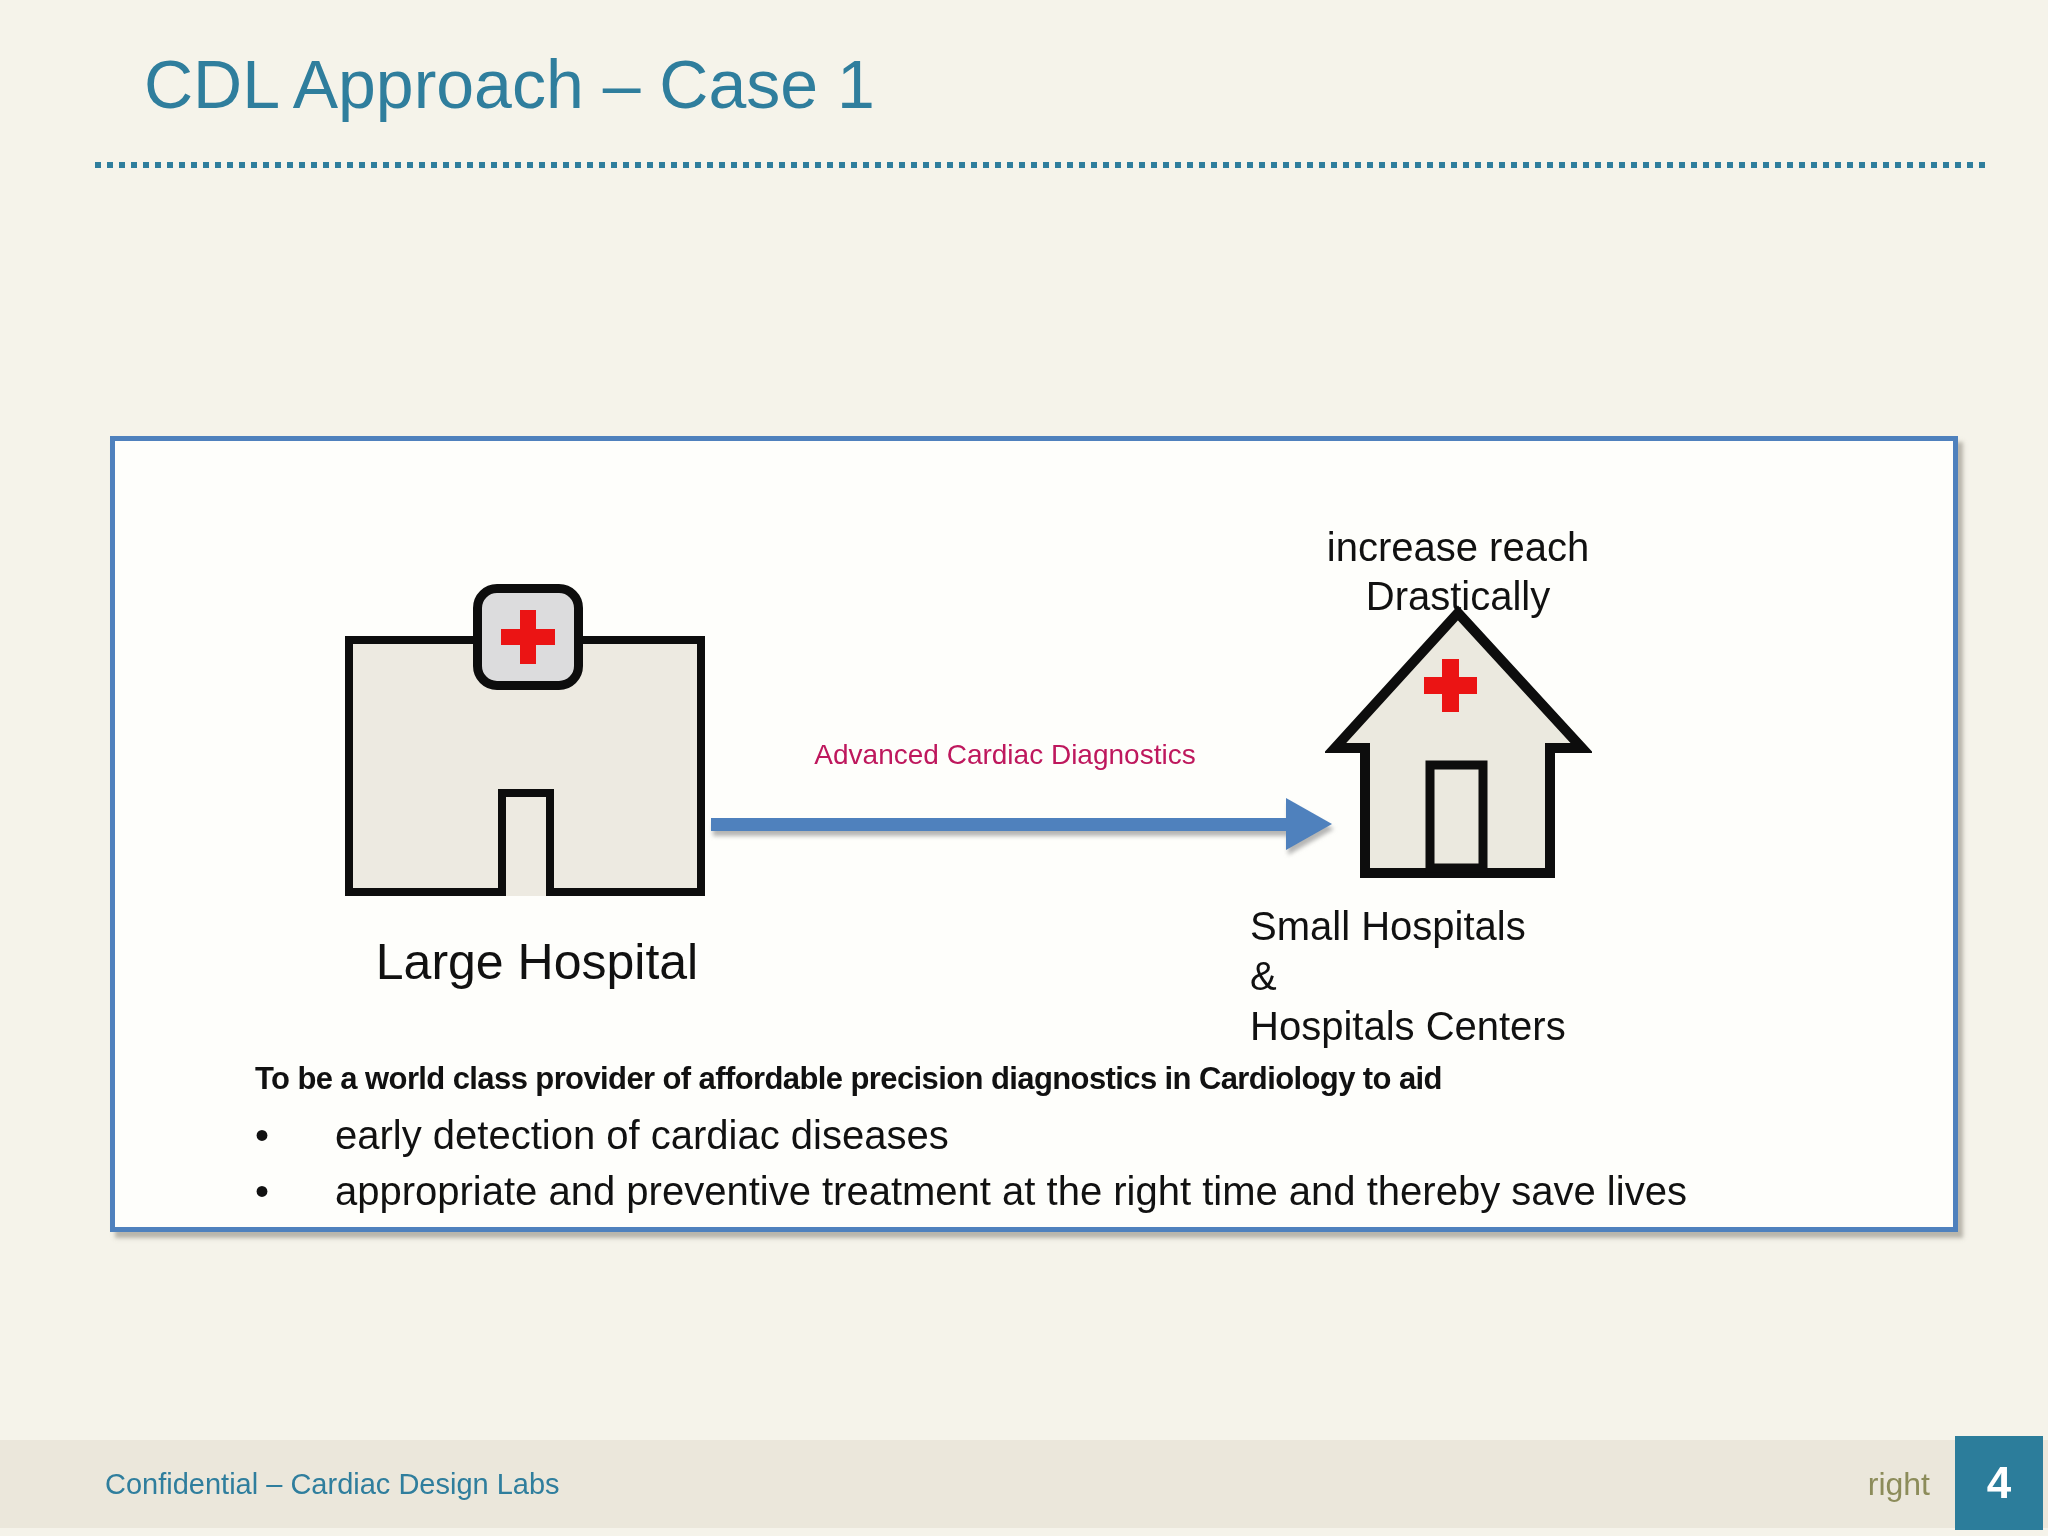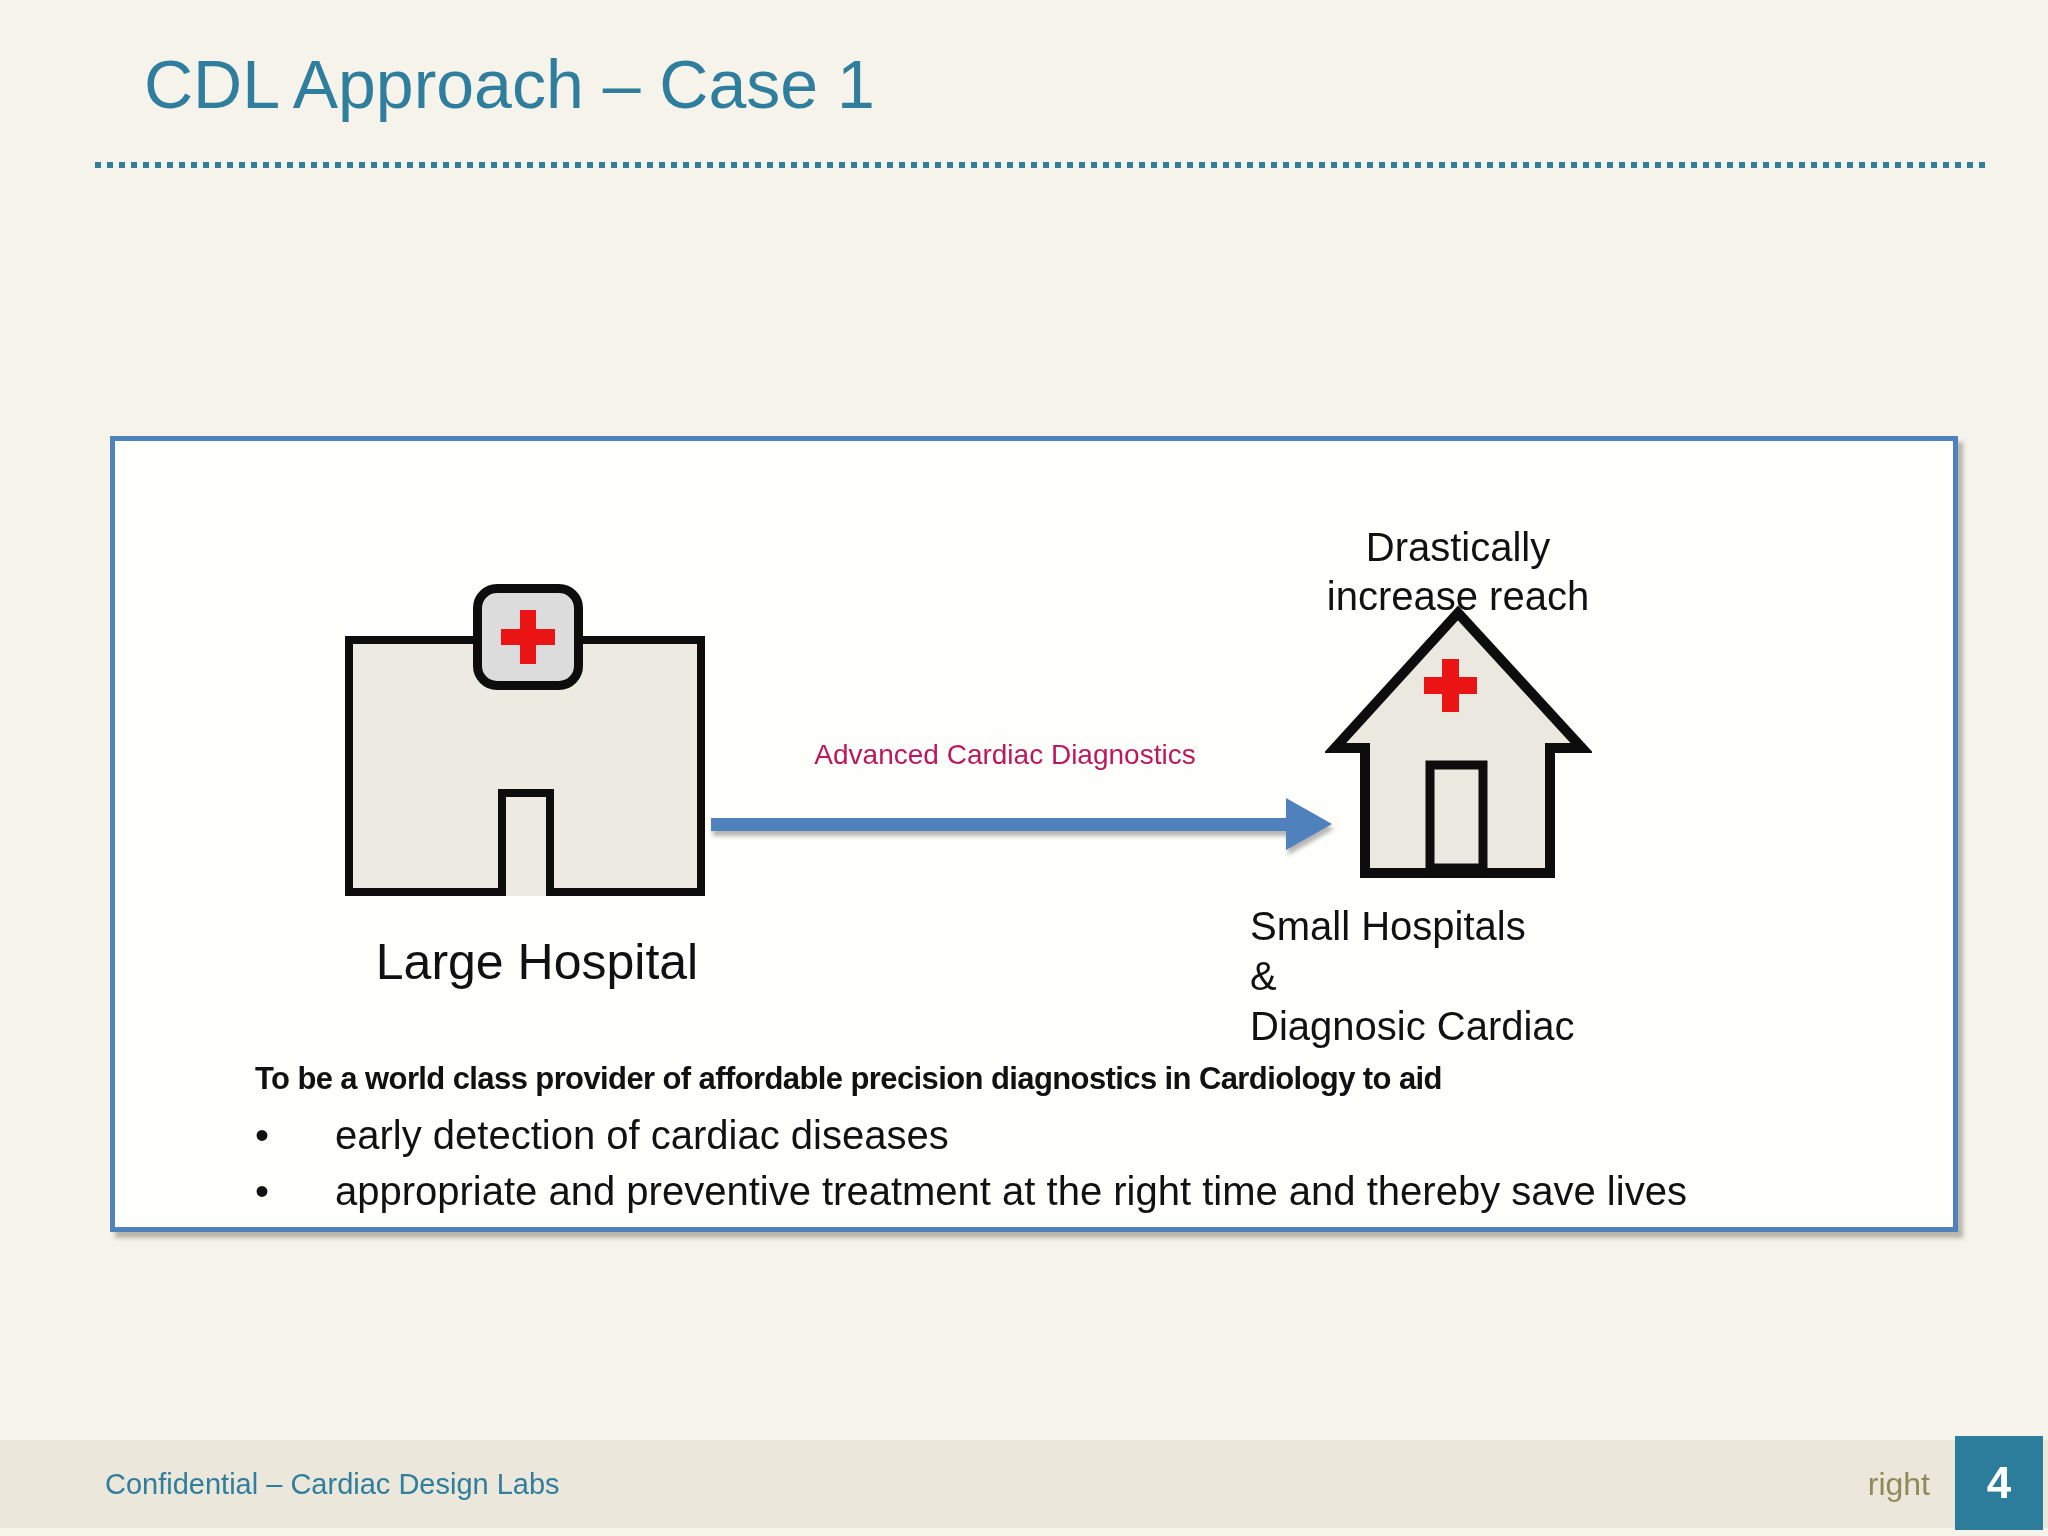--- a/index.html
+++ b/index.html
@@ -130,37 +130,37 @@
     <div class="hospital-door"></div>
     <div class="large-hospital-label">Large Hospital</div>
 
     <div class="arrow-label">Advanced Cardiac Diagnostics</div>
     <div class="arrow">
       <div class="arrow-shaft"></div>
       <div class="arrow-head"></div>
     </div>
 
     <div class="reach-note">
+      <div>increase reach</div>
       <div>Drastically</div>
-      <div>increase reach</div>
     </div>
 
     <svg class="house-svg" width="267" height="280" viewBox="0 0 267 280">
       <path d="M133 10 L257 145 L225 145 L225 270 L40 270 L40 145 L10 145 Z" fill="#EBE9DF" stroke="#0d0d0d" stroke-width="10" stroke-linejoin="miter"></path>
       <rect x="105" y="162" width="53" height="103" fill="#EBE9DF" stroke="#0d0d0d" stroke-width="9"></rect>
       <g>
         <rect x="99" y="74" width="53" height="17" fill="#EB1414"></rect>
         <rect x="117" y="56" width="17" height="53" fill="#EB1414"></rect>
       </g>
     </svg>
 
     <div class="small-hospitals-label">
       <div>Small Hospitals</div>
       <div>&amp;</div>
-      <div>Diagnosic Cardiac</div>
+      <div>Hospitals Centers</div>
     </div>
 
     <div class="mission">
       <div class="mission-heading">To be a world class provider of affordable precision diagnostics in Cardiology to aid</div>
       <div class="mission-bullet">
         <span class="dot">•</span>
         <span class="bullet-text">early detection of cardiac diseases</span>
       </div>
       <div class="mission-bullet">
         <span class="dot">•</span>

